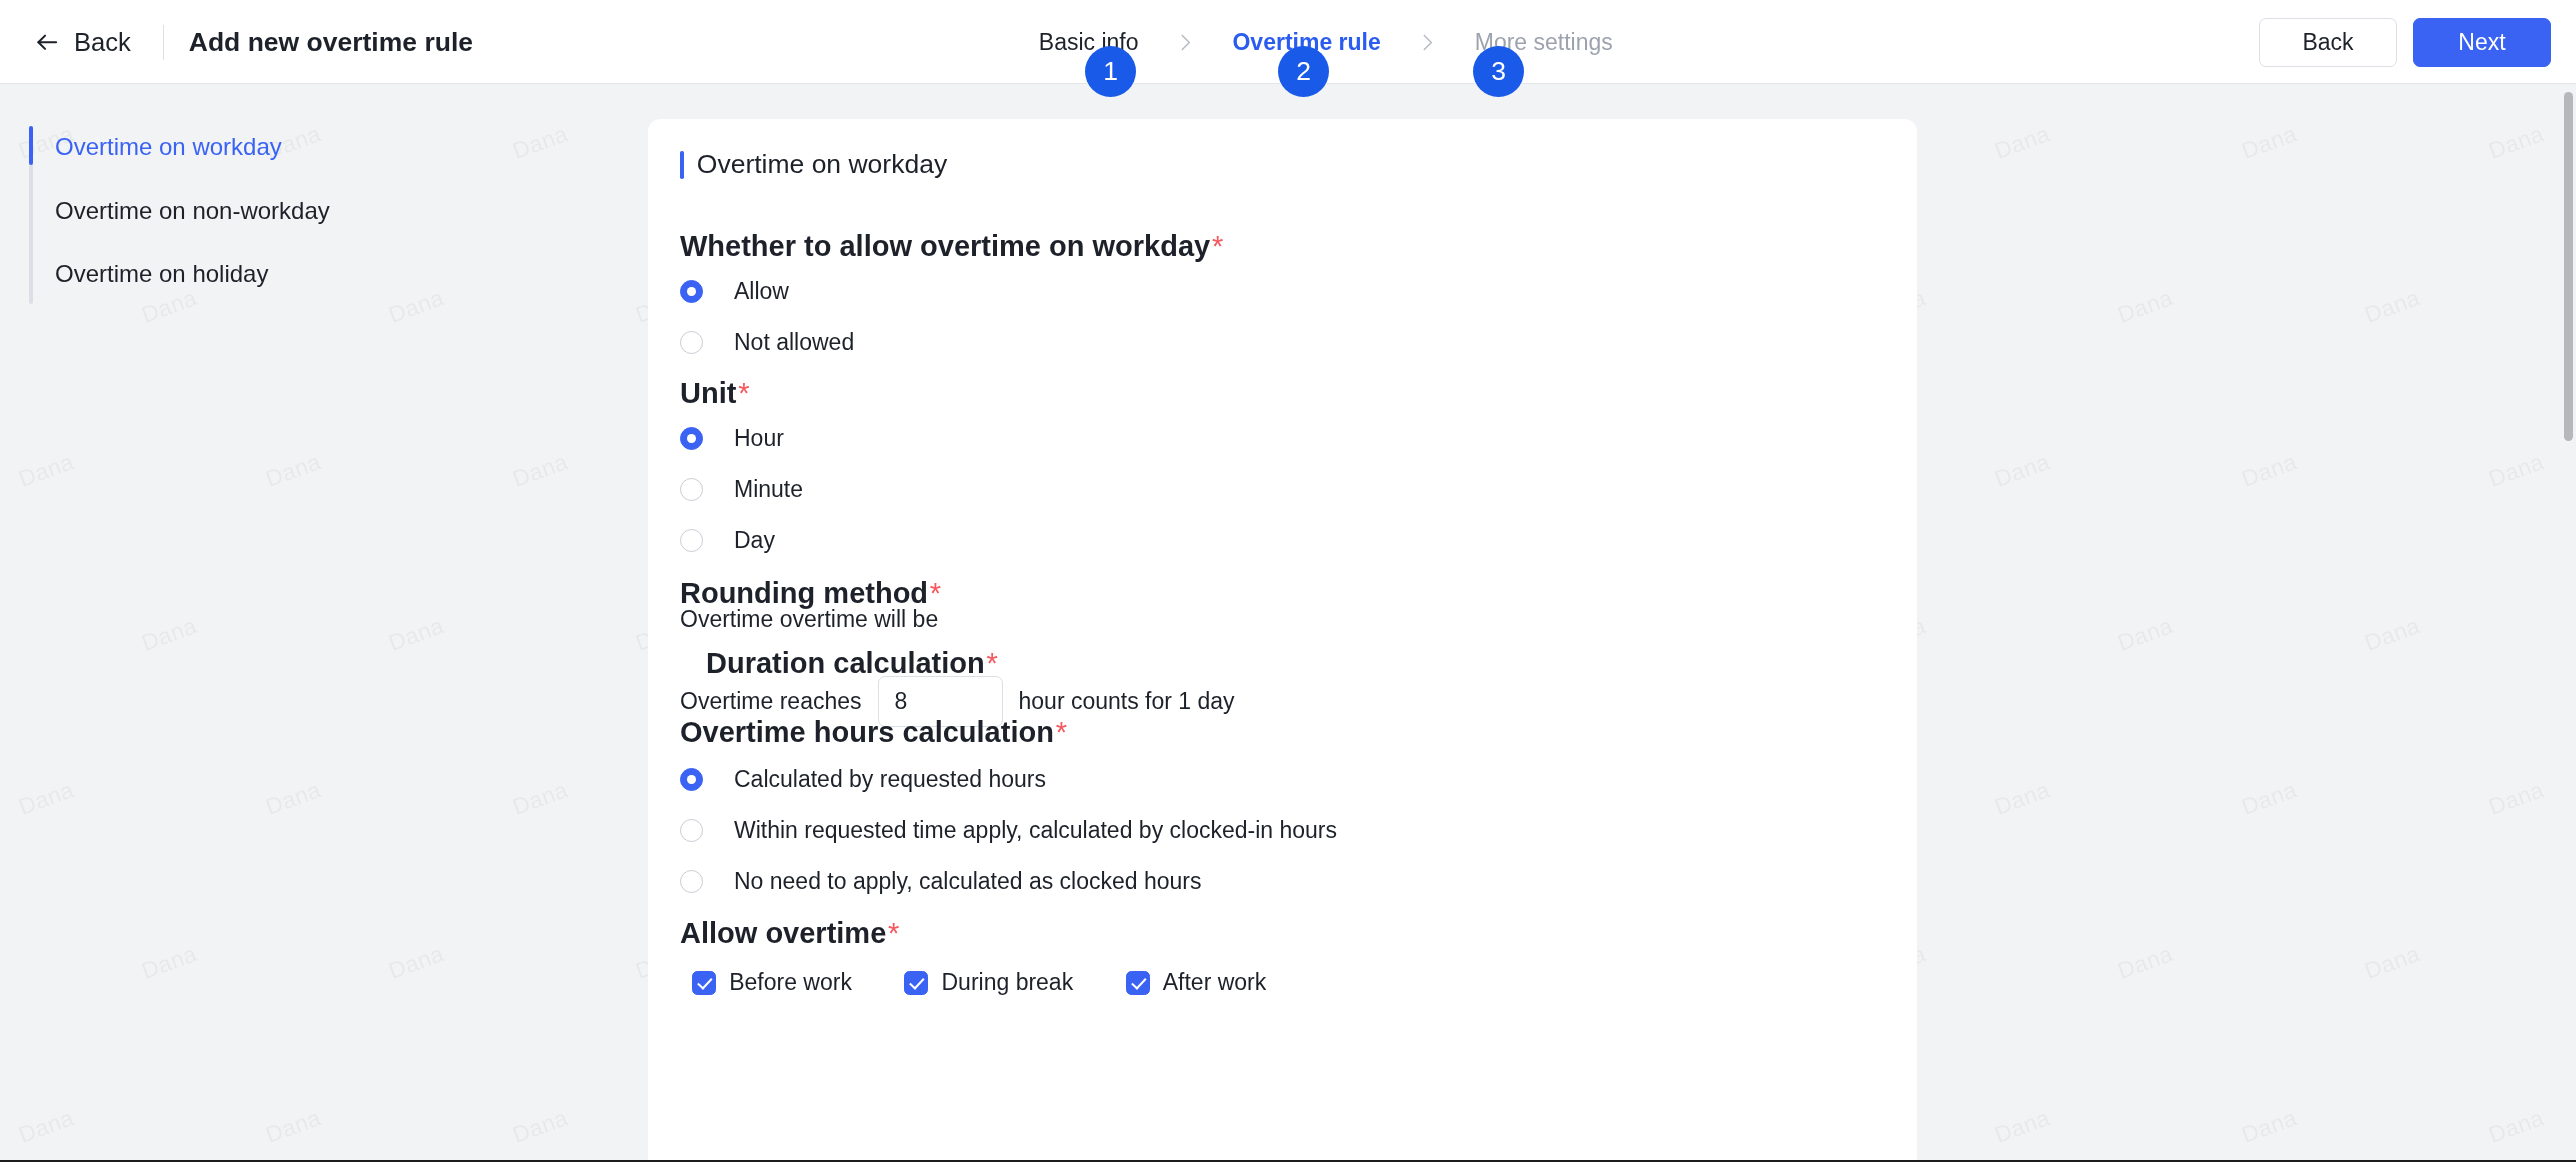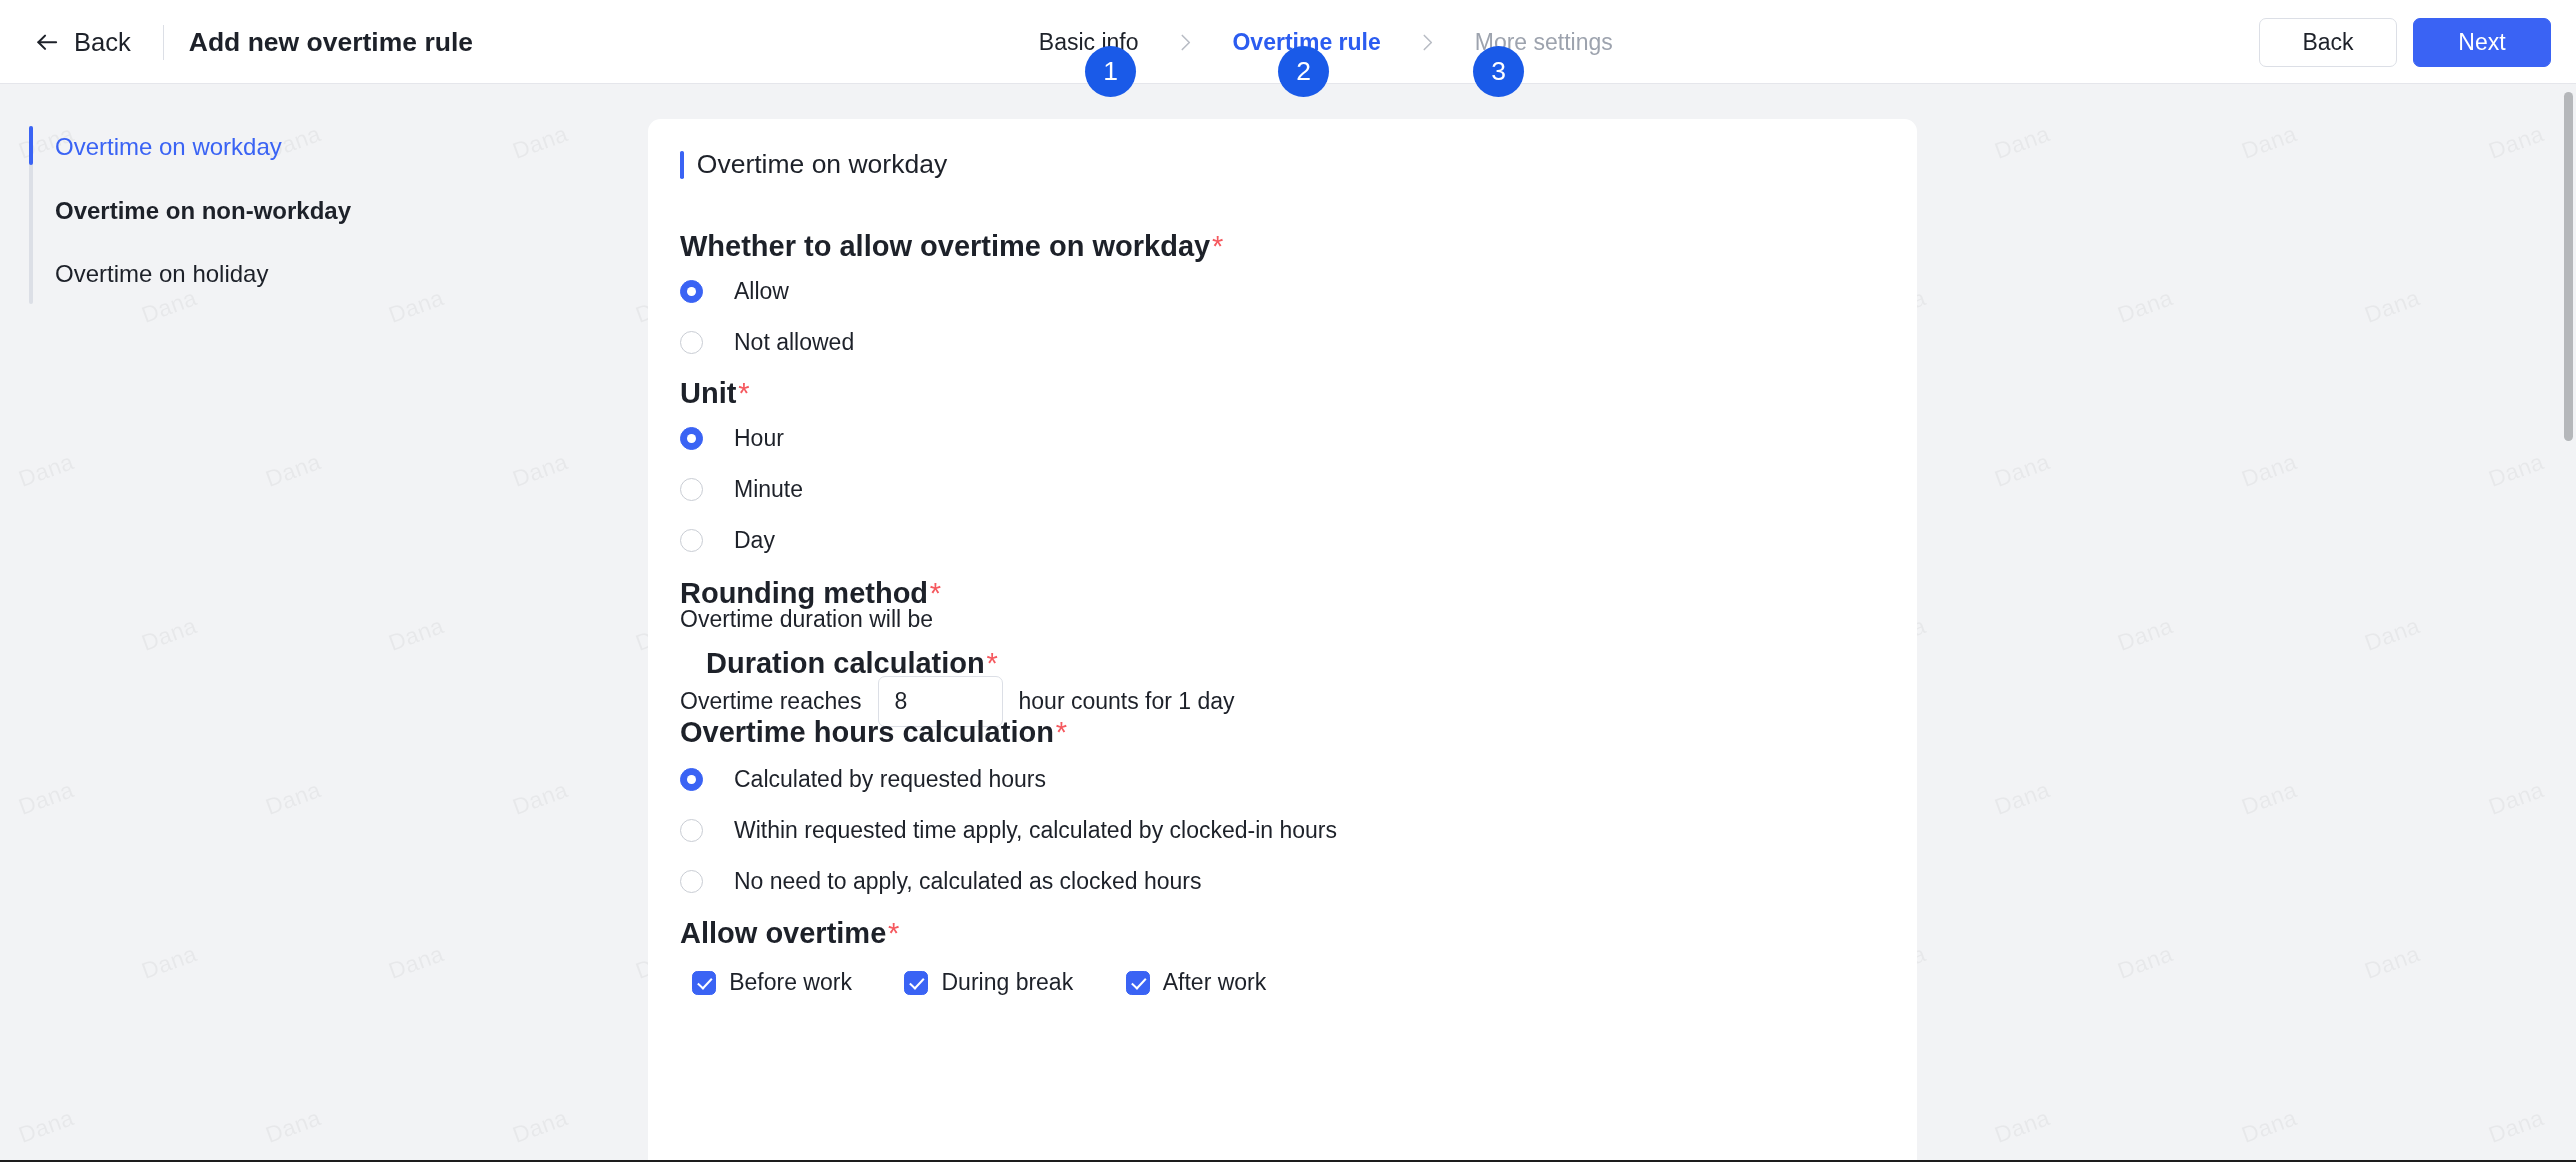--- a/index.html
+++ b/index.html
@@ -511,21 +511,21 @@
   </div>
 
   <div class="badge" style="left:1085px; top:46px;">1</div>
   <div class="badge" style="left:1278px; top:46px;">2</div>
   <div class="badge" style="left:1473px; top:46px;">3</div>
 
   <div class="sidebar">
     <div class="side-track"></div>
     <div class="side-track-active"></div>
     <div class="side-item active" style="top:49px;">Overtime on workday</div>
-    <div class="side-item" style="top:113px;font-weight:bold;">Overtime on non-workday</div>
+    <div class="side-item" style="top:113px;">Overtime on non-workday</div>
     <div class="side-item" style="top:176px;">Overtime on holiday</div>
   </div>
 
   <div class="card">
     <div class="card-inner">
 
       <div class="section-title-row">
         <div class="title-bar"></div>
         <div class="section-title">Overtime on workday</div>
       </div>
@@ -556,21 +556,21 @@
       </div>
 
       <div class="radio-row" style="left:32px; top:408px;">
         <span class="radio"></span>
         <span class="radio-label">Day</span>
       </div>
 
       <div class="field-label" style="left:32px; top:458px;"><span>Rounding method</span><span class="req">*</span></div>
 
       <div class="inline-row" style="left:32px; top:487px;">
-        <span class="inline-text">Overtime duration will be</span>
+        <span class="inline-text">Overtime overtime will be</span>
       </div>
 
       <div class="field-label" style="left:32px; top:528px;margin-left:26px;"><span>Duration calculation</span><span class="req">*</span></div>
 
       <div class="inline-row" style="left:32px; top:557px;">
         <span class="inline-text">Overtime reaches</span>
         <input class="num-input" type="text" value="8" style="">
         <span class="inline-text">hour counts for 1 day</span>
       </div>
 

